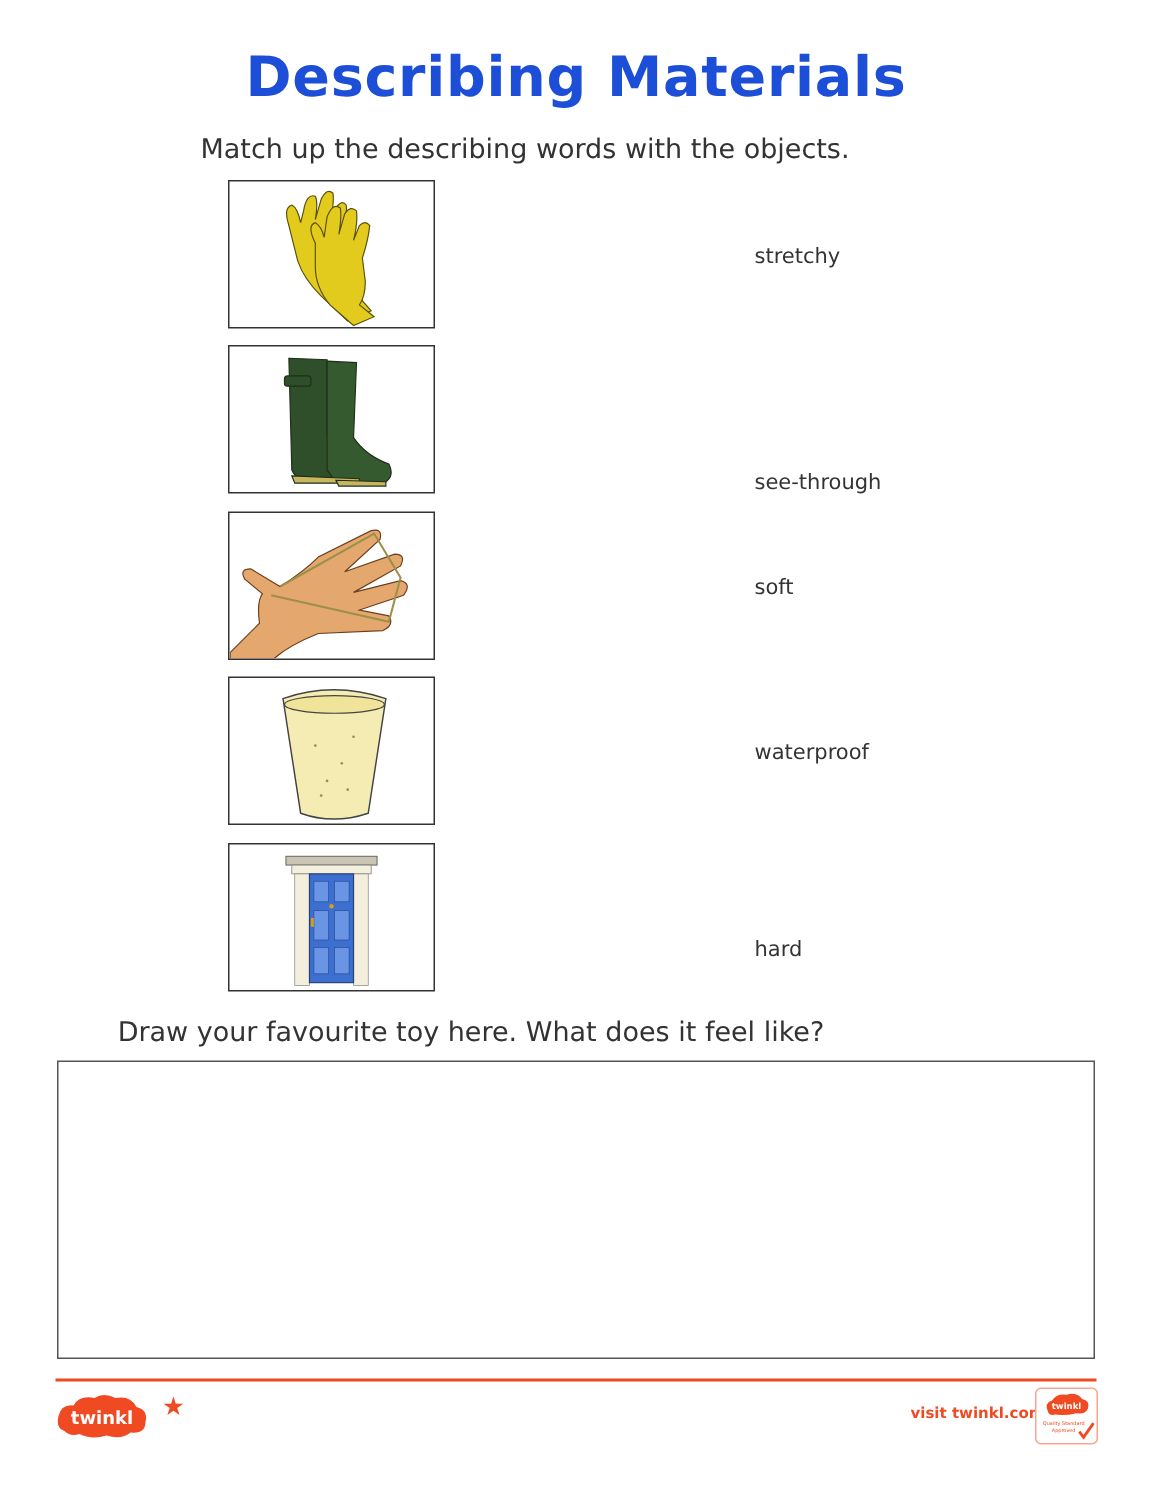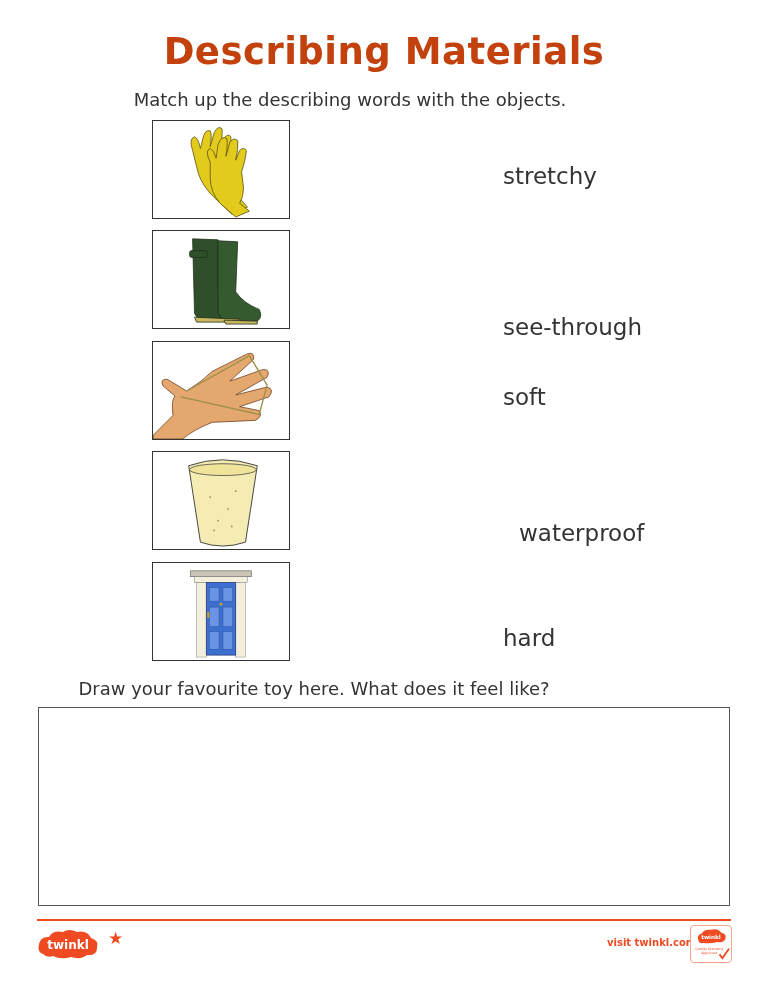--- a/index.html
+++ b/index.html
@@ -1,21 +1,21 @@
 <!DOCTYPE html>
 <html><head>
   <meta charset="utf-8">
   <style>
     html, body { margin:0; padding:0; background:#ffffff; }
     body { width:768px; height:994px; position:relative; overflow:hidden; font-family:"DejaVu Sans", sans-serif; color:#333; }
-    .title { position:absolute; left:0; width:768px; top:30px; text-align:center; font-family:"DejaVu Sans", sans-serif; font-weight:bold; font-size:37px; color:#c2410c; letter-spacing:0.5px; }
+    .title { position:absolute; left:0; width:768px; top:30px; text-align:center; font-family:"DejaVu Sans", sans-serif; font-weight:bold; font-size:37px; color:#1d4ed8; letter-spacing:0.5px; }
     .subtitle { position:absolute; left:0; width:700px; top:89px; text-align:center; font-size:18px; color:#333; }
     .img-box { position:absolute; left:152px; width:138px; height:99px; border:1.5px solid #333; background:#fff; box-sizing:border-box; overflow:hidden; }
     .img-box svg { width:100%; height:100%; display:block; }
-    .word { position:absolute; left:503px; font-size:23px; color:#333; }
+    .word { position:absolute; left:503px; font-size:14px; color:#333; }
     .prompt { position:absolute; left:0; width:628px; top:678px; text-align:center; font-size:18px; color:#333; }
     .draw-box { position:absolute; left:38px; top:707px; width:692px; height:199px; border:1.5px solid #555; box-sizing:border-box; background:#fff; }
     .footer-line { position:absolute; left:37px; top:919px; width:694px; height:2px; background:#f04a23; }
     .logo { position:absolute; left:37px; top:928px; width:62px; height:32px; }
     .star { position:absolute; left:108px; top:930px; color:#f04a23; font-size:17px; line-height:1; }
     .visit { position:absolute; left:607px; top:937px; font-size:10px; font-weight:bold; color:#f04a23; }
     .badge { position:absolute; left:690px; top:925px; width:42px; height:38px; border:1px solid #f6a58f; border-radius:4px; box-sizing:border-box; background:#fff; }
   </style>
 </head>
 <body>
@@ -86,21 +86,21 @@
         <rect x="71" y="70" width="10" height="18"></rect>
     </g>
     <circle cx="69" cy="42" r="1.5" fill="#d4a017"></circle>
     <rect x="55" y="50" width="2" height="6" fill="#d4a017"></rect>
   </svg>
 </div>
 
 <div class="word" style="top:163px;">stretchy</div>
 <div class="word" style="top:278px;margin-top:36px;">see-through</div>
 <div class="word" style="top:384px;">soft</div>
-<div class="word" style="top:520px;margin-left:16px;">waterproof</div>
+<div class="word" style="top:494px;">waterproof</div>
 <div class="word" style="top:605px;margin-top:20px;">hard</div>
 
 <div class="prompt">Draw your favourite toy here. What does it feel like?</div>
 <div class="draw-box"></div>
 
 <div class="footer-line"></div>
 
 <div class="logo">
   <svg viewBox="0 0 62 32" width="62" height="32">
     <path d="M6 26 Q0 24 2 16 Q4 8 12 9 Q16 2 26 4 Q32 0 40 4 Q50 2 54 10 Q62 12 60 20 Q60 28 50 27 Q44 32 34 29 Q24 32 16 28 Q10 30 6 26 Z" fill="#f04a23"></path>

